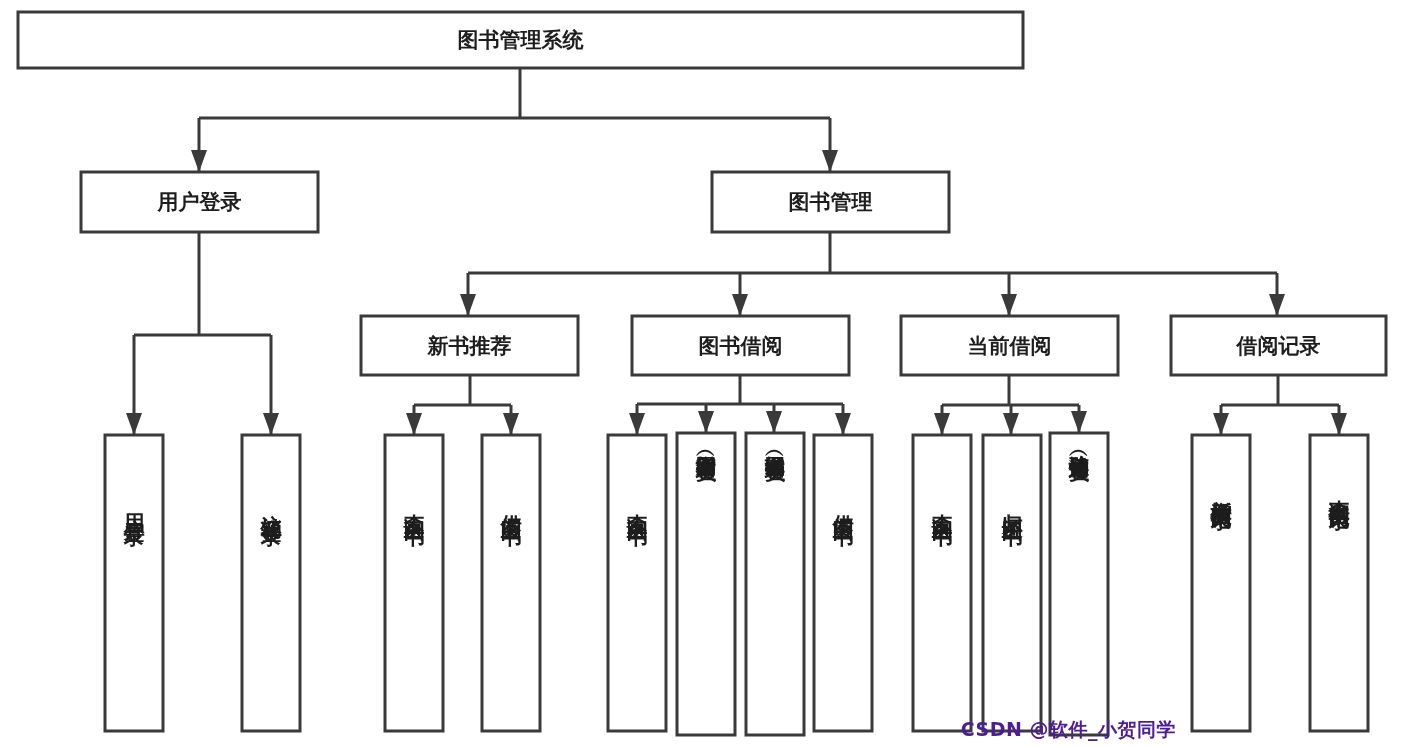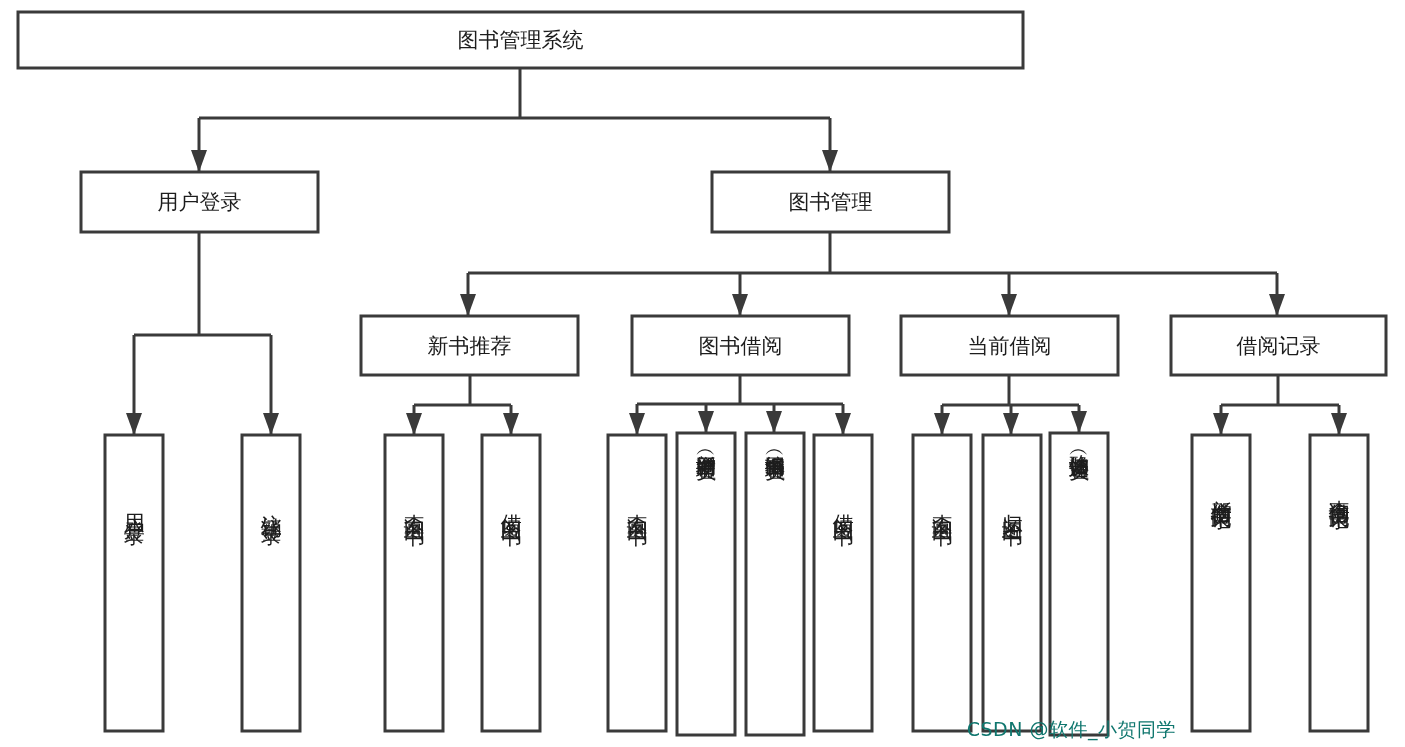--- a/index.html
+++ b/index.html
@@ -13,20 +13,21 @@
     font-family: "DejaVu Sans", "Liberation Sans", sans-serif;
     overflow: hidden;
     position: relative;
   }
   #diagram-root {
     position: absolute;
     left: 0;
     top: 0;
     width: 1184px;
     height: 747px;
+    font-weight: bold;
   }
   svg.flow {
     display: block;
     width: 1405px;
     height: 747px;
   }
   .node-box {
     fill: #ffffff;
     stroke: #3a3a3a;
     stroke-width: 3;
@@ -69,21 +70,21 @@
     color: #1d1d1d;
     letter-spacing: 2px;
     white-space: nowrap;
   }
   .watermark {
     position: absolute;
     right: 8px;
     bottom: 4px;
     font-family: "DejaVu Sans", "Liberation Sans", sans-serif;
     font-size: 19px;
-    color: #0f766e;
+    color: #4c1d95;
     white-space: nowrap;
     letter-spacing: 0.5px;
   }
 </style>
 </head>
 <body>
 
 <div id="diagram-root">
   <svg class="flow" id="flow-svg" viewBox="0 0 1405 747">
       <rect x="18" y="12" width="1005" height="56" class="node-box"></rect>

